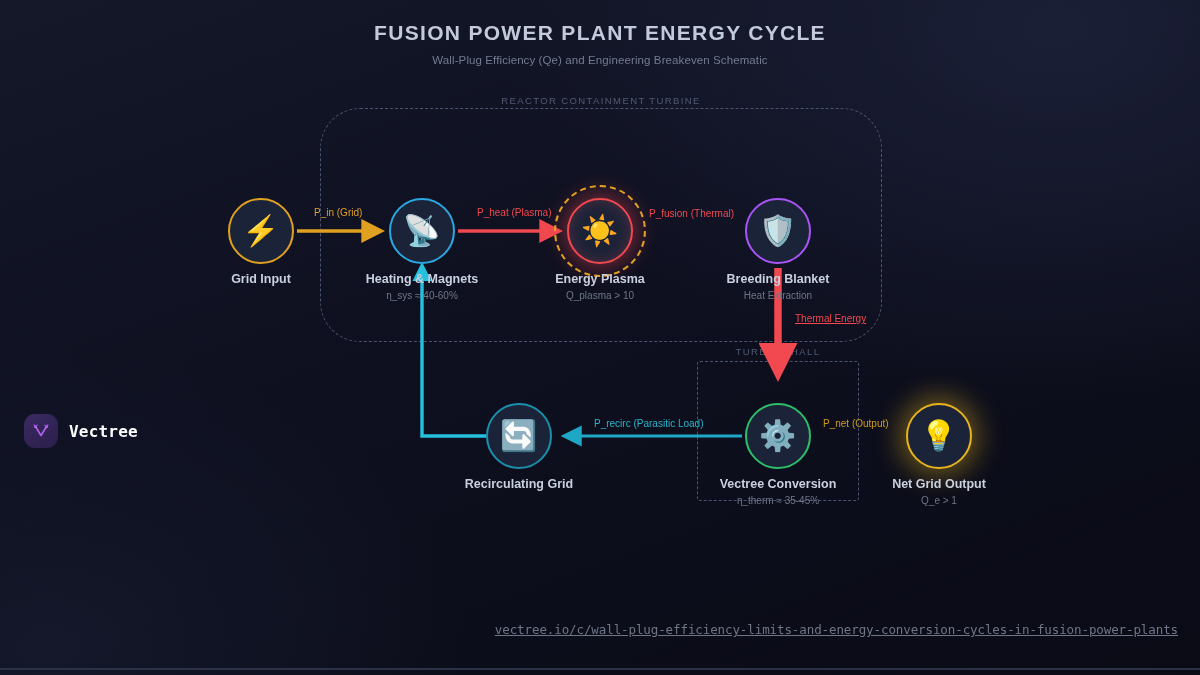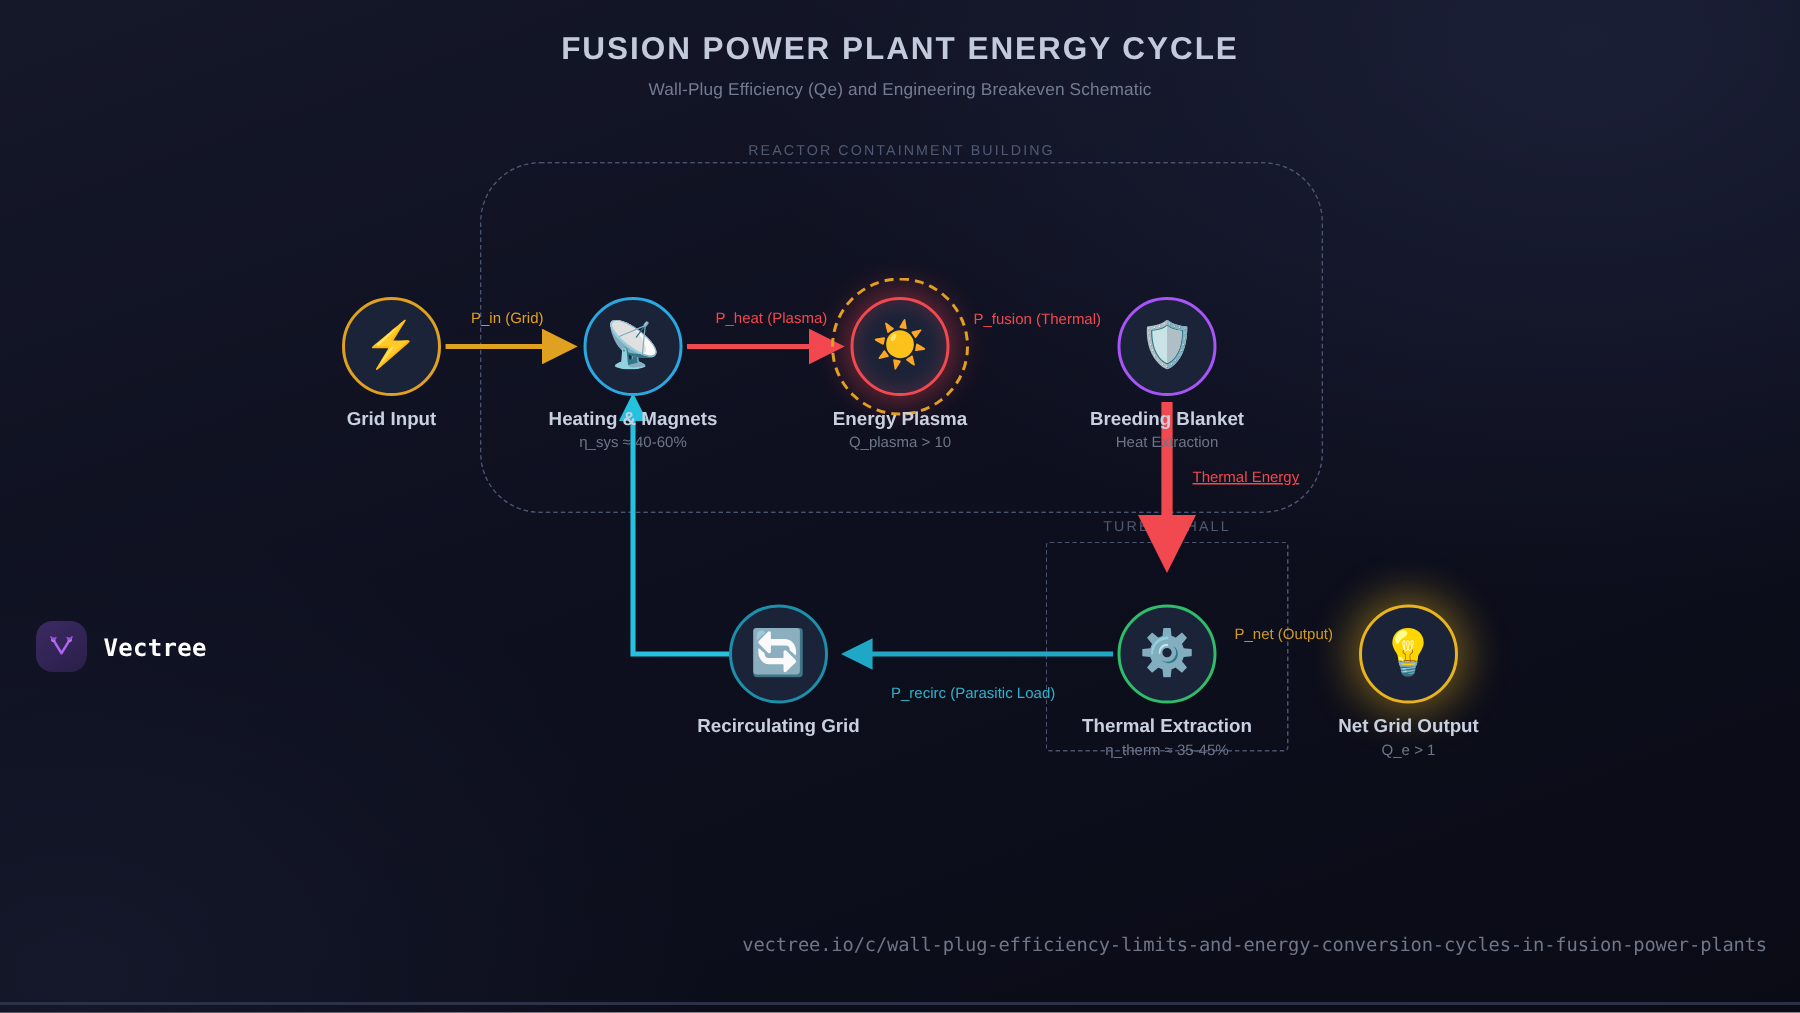--- a/index.html
+++ b/index.html
@@ -85,34 +85,34 @@
     display:flex; align-items:center; justify-content:center;
   }
   #brand-name { font-family:"DejaVu Sans Mono", monospace; font-size:16px; font-weight:bold; color:#ffffff; letter-spacing:.2px; }
   #headline {
     position:absolute; left:24px; top:455px; width:400px;
     font-family:"DejaVu Sans Mono", monospace; font-size:29px; font-weight:bold;
     line-height:1.13; color:#ffffff; letter-spacing:-.4px;
   }
   #footer-url {
     position:absolute; left:402px; top:622px; width:776px; text-align:right;
-    font-family:"DejaVu Sans Mono", monospace; font-size:12.5px; color:#6f7688; letter-spacing:-.1px;
+    font-family:"DejaVu Sans Mono", monospace; font-size:12.5px; color:#6f7688; letter-spacing:-.1px;text-decoration:underline;
   }
   #footer-rule { position:absolute; left:0; top:668px; width:1200px; height:2px; background:#2b3146; }
 </style>
 </head>
 <body>
 
 <div class="stage">
 
   <div id="hdr-title" class="hdr-title">FUSION POWER PLANT ENERGY CYCLE</div>
   <div id="hdr-sub" class="hdr-sub">Wall-Plug Efficiency (Qe) and Engineering Breakeven Schematic</div>
 
   <div id="zone-containment" class="zone"></div>
-  <div id="label-containment" class="zone-label">REACTOR CONTAINMENT BUILDING</div>
+  <div id="label-containment" class="zone-label">REACTOR CONTAINMENT TURBINE</div>
   <div id="zone-turbine" class="zone"></div>
   <div id="label-turbine" class="zone-label">TURBINE HALL</div>
 
   <svg class="wires">
     <defs>
       <marker id="ah-gold" markerWidth="7" markerHeight="7" refX="5.2" refY="3.5" orient="auto">
         <path d="M0,0 L7,3.5 L0,7 Z" fill="#e0a020"></path>
       </marker>
       <marker id="ah-red" markerWidth="7" markerHeight="7" refX="5.2" refY="3.5" orient="auto">
         <path d="M0,0 L7,3.5 L0,7 Z" fill="#f2484f"></path>
@@ -139,21 +139,21 @@
     <line x1="742" y1="436" x2="567" y2="436" stroke="#1fa8c6" stroke-width="3.2" marker-end="url(#ah-teal)"></line>
 
     <path d="M486,436 L422,436 L422,268" fill="none" stroke="#26c1de" stroke-width="3.4" marker-end="url(#ah-tealbig)"></path>
   </svg>
 
   <div class="edge-label" style="left:314px; top:207px; color:#e0a020;">P_in (Grid)</div>
   <div class="edge-label" style="left:477px; top:207px; color:#f2484f;">P_heat (Plasma)</div>
   <div class="edge-label" style="left:649px; top:208px; color:#f2484f;">P_fusion (Thermal)</div>
   <div class="edge-label" style="left:795px; top:313px; color:#f2484f;text-decoration:underline;">Thermal Energy</div>
   <div class="edge-label" style="left:823px; top:418px; color:#cf9a1e;">P_net (Output)</div>
-  <div class="edge-label" style="left:594px; top:418px; color:#2bb3cc;margin-top:39px;">P_recirc (Parasitic Load)</div>
+  <div class="edge-label" style="left:594px; top:418px; color:#2bb3cc;">P_recirc (Parasitic Load)</div>
 
   <div id="node-grid" class="node">
     <div class="ring">⚡</div>
     <div class="title">Grid Input</div>
     <div class="sub"></div>
   </div>
 
   <div id="node-heating" class="node">
     <div class="ring">📡</div>
     <div class="title">Heating &amp; Magnets</div>
@@ -174,21 +174,21 @@
   </div>
 
   <div id="node-recirc" class="node">
     <div class="ring">🔄</div>
     <div class="title">Recirculating Grid</div>
     <div class="sub"></div>
   </div>
 
   <div id="node-thermal" class="node">
     <div class="ring">⚙️</div>
-    <div class="title">Thermal Extraction</div>
+    <div class="title">Vectree Conversion</div>
     <div class="sub">η_therm ≈ 35-45%</div>
   </div>
 
   <div id="node-output" class="node">
     <div class="ring">💡</div>
     <div class="title">Net Grid Output</div>
     <div class="sub">Q_e &gt; 1</div>
   </div>
 
   <div id="brand">

